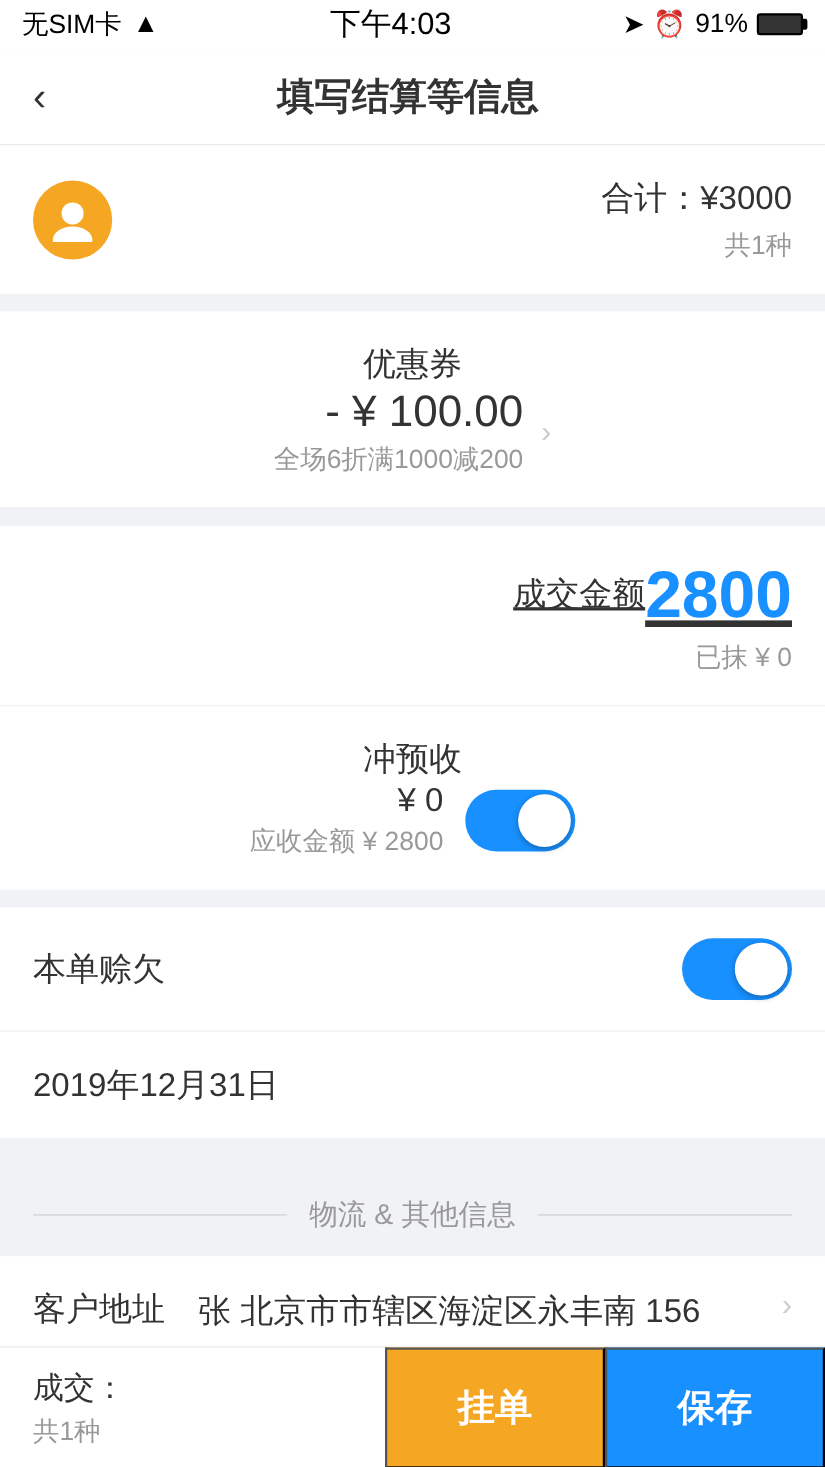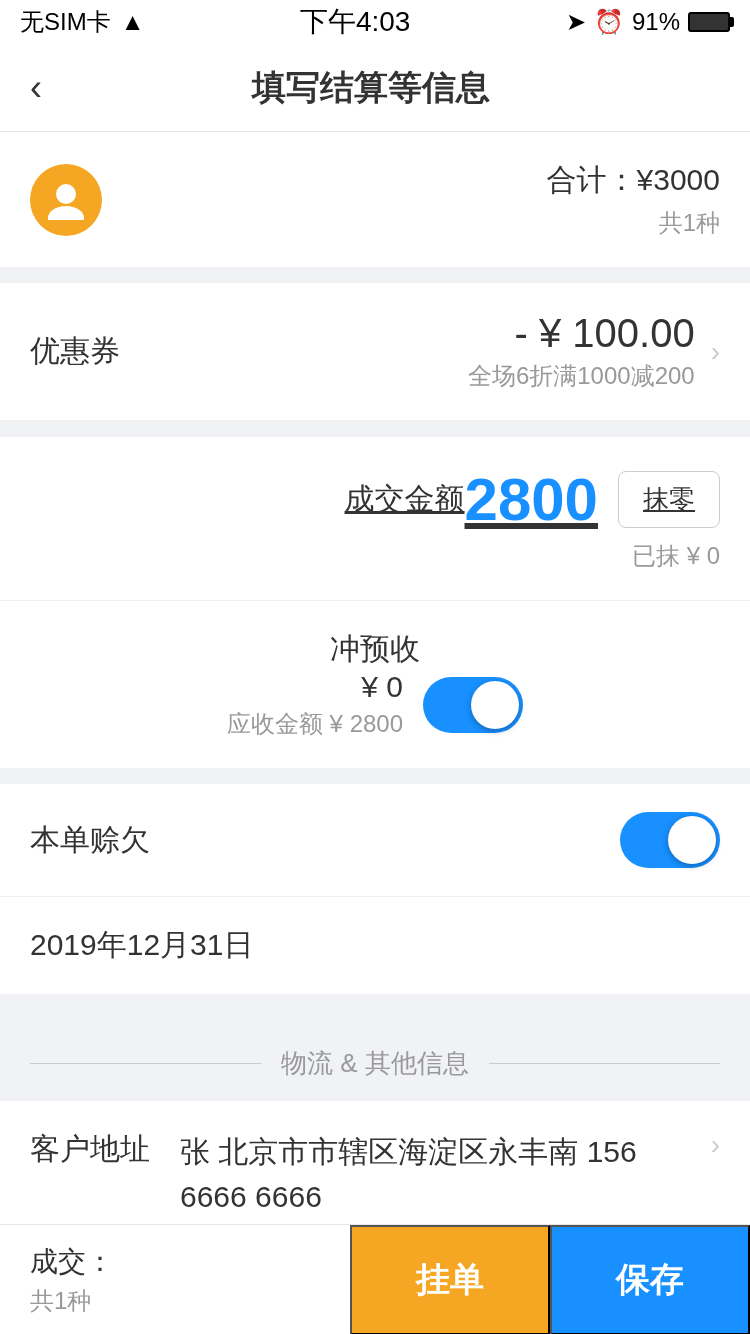--- a/index.html
+++ b/index.html
@@ -109,20 +109,21 @@
     }
 
     
     .row-item {
       background: #fff;
       display: flex;
       align-items: center;
       justify-content: space-between;
       padding: 28px 30px;
       border-bottom: 1px solid #f0f0f0;
+      flex-direction: column;
     }
     .row-label { font-size: 30px; color: #333; }
     .row-right { display: flex; align-items: center; gap: 16px; text-align: right; }
     .discount-amount { font-size: 40px; color: #333; font-weight: 500; }
     .discount-sub { font-size: 24px; color: #999; margin-top: 4px; }
     .chevron-icon { color: #ccc; font-size: 28px; }
 
     
     .transaction-section {
       background: #fff;
@@ -327,21 +328,20 @@
     </div>
   </div>
 
   <div class="section-divider"></div>
 
   <div class="transaction-section">
     <div class="transaction-row">
       <div class="transaction-label">成交金额</div>
       <div class="transaction-right">
         <div class="transaction-amount">2800</div>
-        <button class="round-btn">抹零</button>
       </div>
     </div>
     <div class="transaction-sub">已抹  ¥ 0</div>
   </div>
 
   <div class="precollect-section">
     <div class="precollect-row">
       <div class="precollect-label">冲预收</div>
       <div class="precollect-right">
         <div>

